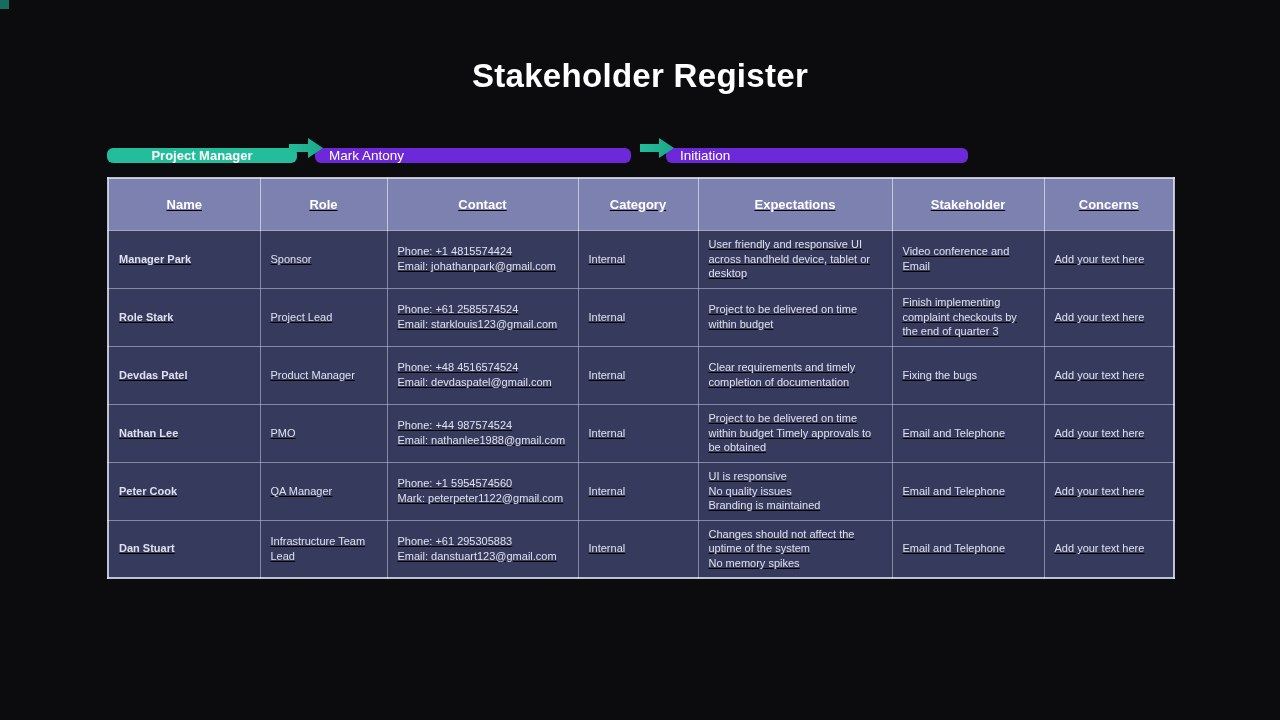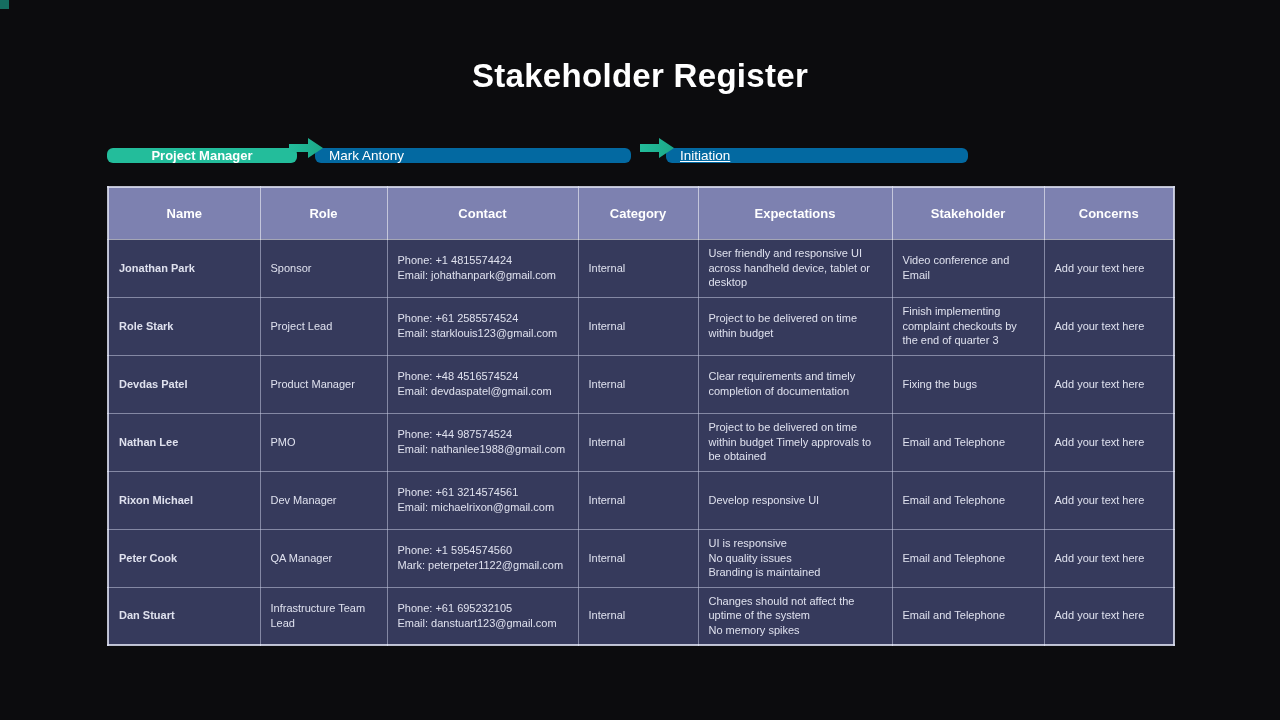--- a/index.html
+++ b/index.html
@@ -32,36 +32,36 @@
     display: flex; align-items: center;
     box-sizing: border-box;
     color: #ffffff;
   }
   .pill.green {
     background: #23bd9b;
     justify-content: center;
     font-weight: bold; font-size: 13px;
   }
   .pill.blue {
-    background: #0369a1;
+    background: #6d28d9;
     padding-left: 14px;
     font-size: 13.5px;
   }
   .w-g1 { width: 190px; }
   .w-b1 { width: 316px; }
   .w-g2 { width: 205px; }
-  .w-b2 { width: 302px; text-decoration: underline; }
+  .w-b2 { width: 302px; }
   .connector { width: 18px; position: relative; }
   .connector svg {
     position: absolute; left: -9px; top: 50%;
     transform: translateY(-50%);
   }
   .gap { width: 17px; }
 
-  .tablewrap { position: absolute; left: 107px; top: 186px; }
+  .tablewrap { position: absolute; left: 107px; top: 177px; text-decoration: underline; }
   table.register {
     border-collapse: collapse;
     table-layout: fixed;
     width: 1066px;
     border: 2px solid rgba(219, 222, 238, 0.85);
   }
   table.register th, table.register td {
     box-sizing: border-box;
     border: 1px solid rgba(197, 200, 224, 0.55);
   }
@@ -164,21 +164,21 @@
           <th>Role</th>
           <th>Contact</th>
           <th>Category</th>
           <th>Expectations</th>
           <th>Stakeholder</th>
           <th>Concerns</th>
         </tr>
       </thead>
       <tbody>
   <tr>
-    <td class="c-name">Jonathan Park</td>
+    <td class="c-name">Manager Park</td>
     <td class="c-role">Sponsor</td>
     <td class="c-contact">
       <span class="contact-line">Phone: +1 4815574424</span>
       <span class="contact-line">Email: johathanpark@gmail.com</span>
     </td>
     <td class="c-category">Internal</td>
     <td class="c-expect">User friendly and responsive UI across handheld device, tablet or desktop</td>
     <td class="c-req">Video conference and Email</td>
     <td class="c-concern">Add your text here</td>
   </tr>
@@ -215,53 +215,41 @@
     <td class="c-contact">
       <span class="contact-line">Phone: +44 987574524</span>
       <span class="contact-line">Email: nathanlee1988@gmail.com</span>
     </td>
     <td class="c-category">Internal</td>
     <td class="c-expect">Project to be delivered on time within budget Timely approvals to be obtained</td>
     <td class="c-req">Email and Telephone</td>
     <td class="c-concern">Add your text here</td>
   </tr>
 
-  <tr>
-    <td class="c-name">Rixon Michael</td>
-    <td class="c-role">Dev Manager</td>
-    <td class="c-contact">
-      <span class="contact-line">Phone: +61 3214574561</span>
-      <span class="contact-line">Email: michaelrixon@gmail.com</span>
-    </td>
-    <td class="c-category">Internal</td>
-    <td class="c-expect">Develop responsive UI</td>
-    <td class="c-req">Email and Telephone</td>
-    <td class="c-concern">Add your text here</td>
-  </tr>
 
   <tr>
     <td class="c-name">Peter Cook</td>
     <td class="c-role">QA Manager</td>
     <td class="c-contact">
       <span class="contact-line">Phone: +1 5954574560</span>
       <span class="contact-line">Mark: peterpeter1122@gmail.com</span>
     </td>
     <td class="c-category">Internal</td>
     <td class="c-expect">UI is responsive
 No quality issues
 Branding is maintained</td>
     <td class="c-req">Email and Telephone</td>
     <td class="c-concern">Add your text here</td>
   </tr>
 
   <tr>
     <td class="c-name">Dan Stuart</td>
     <td class="c-role">Infrastructure Team Lead</td>
     <td class="c-contact">
-      <span class="contact-line">Phone: +61 695232105</span>
+      <span class="contact-line">Phone: +61 295305883</span>
       <span class="contact-line">Email: danstuart123@gmail.com</span>
     </td>
     <td class="c-category">Internal</td>
     <td class="c-expect">Changes should not affect the uptime of the system
 No memory spikes</td>
     <td class="c-req">Email and Telephone</td>
     <td class="c-concern">Add your text here</td>
   </tr>
 </tbody>
     </table>

